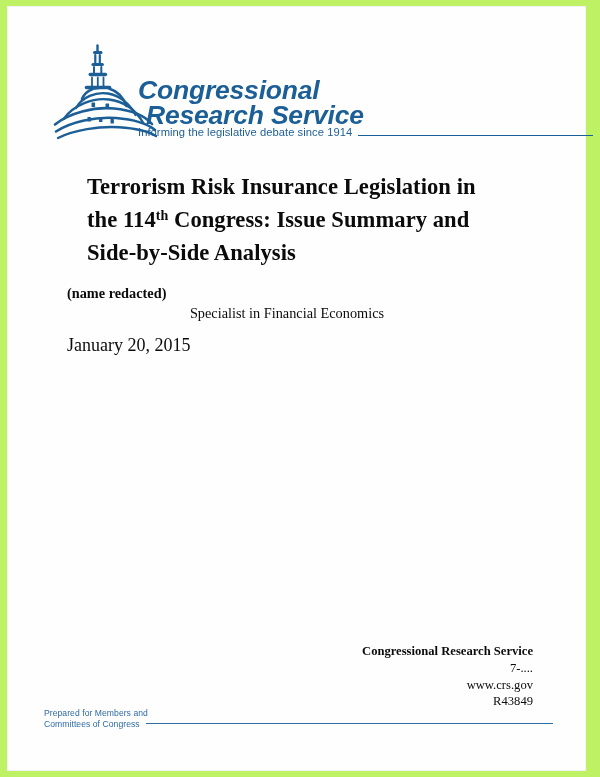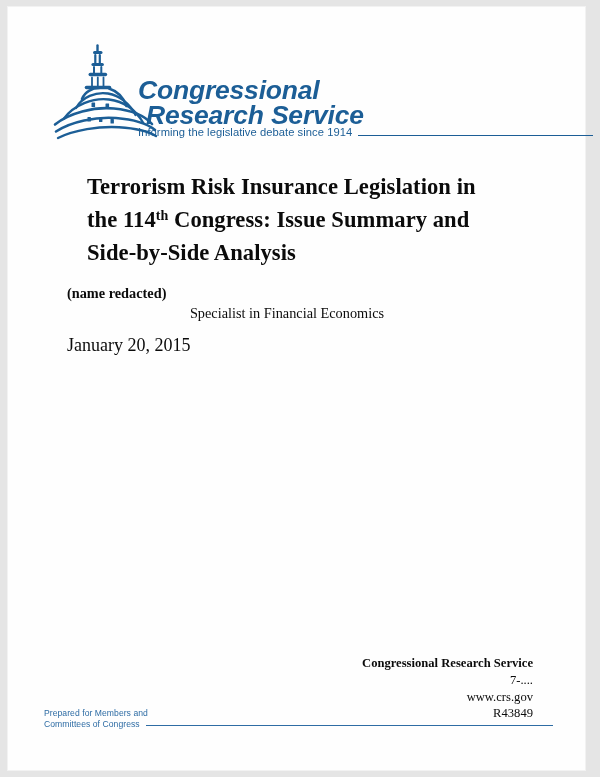--- a/index.html
+++ b/index.html
@@ -11,21 +11,21 @@
     width: 600px;
     height: 777px;
     font-family: "Liberation Serif", serif;
     -webkit-font-smoothing: antialiased;
   }
 
   #page {
     position: relative;
     width: 600px;
     height: 777px;
-    background: #e5e5e5;
+    background: #bef264;
     overflow: hidden;
   }
 
   
   .page-plate {
     position: absolute;
     left: 8px;
     top: 7px;
     width: 577px;
     height: 763px;
@@ -145,21 +145,20 @@
     margin-top: 12px;
   }
 
   
   .imprint {
     position: absolute;
     left: 300px;
     top: 643px;
     width: 233px;
     text-align: right;
-    margin-top: 12px;
   }
   .imprint-org {
     font-family: "Liberation Serif", serif;
     font-weight: bold;
     font-size: 12.6px;
     line-height: 17px;
     color: #0b0b0b;
   }
   .imprint-line {
     font-family: "Liberation Serif", serif;
@@ -185,21 +184,20 @@
   }
   .report-tag-sub {
     font-family: "Liberation Sans", sans-serif;
     font-size: 8.6px;
     line-height: 10.5px;
     color: #2E6CA4;
     letter-spacing: 0.05px;
   }
   .report-tag-lastrow {
     display: flex;
-    align-items: center;
     width: 509px;
   }
   .report-tag-rule {
     flex: 1 1 auto;
     height: 1px;
     background: #2E6CA4;
     margin-left: 6px;
     margin-top: 4px;
   }
 </style>

